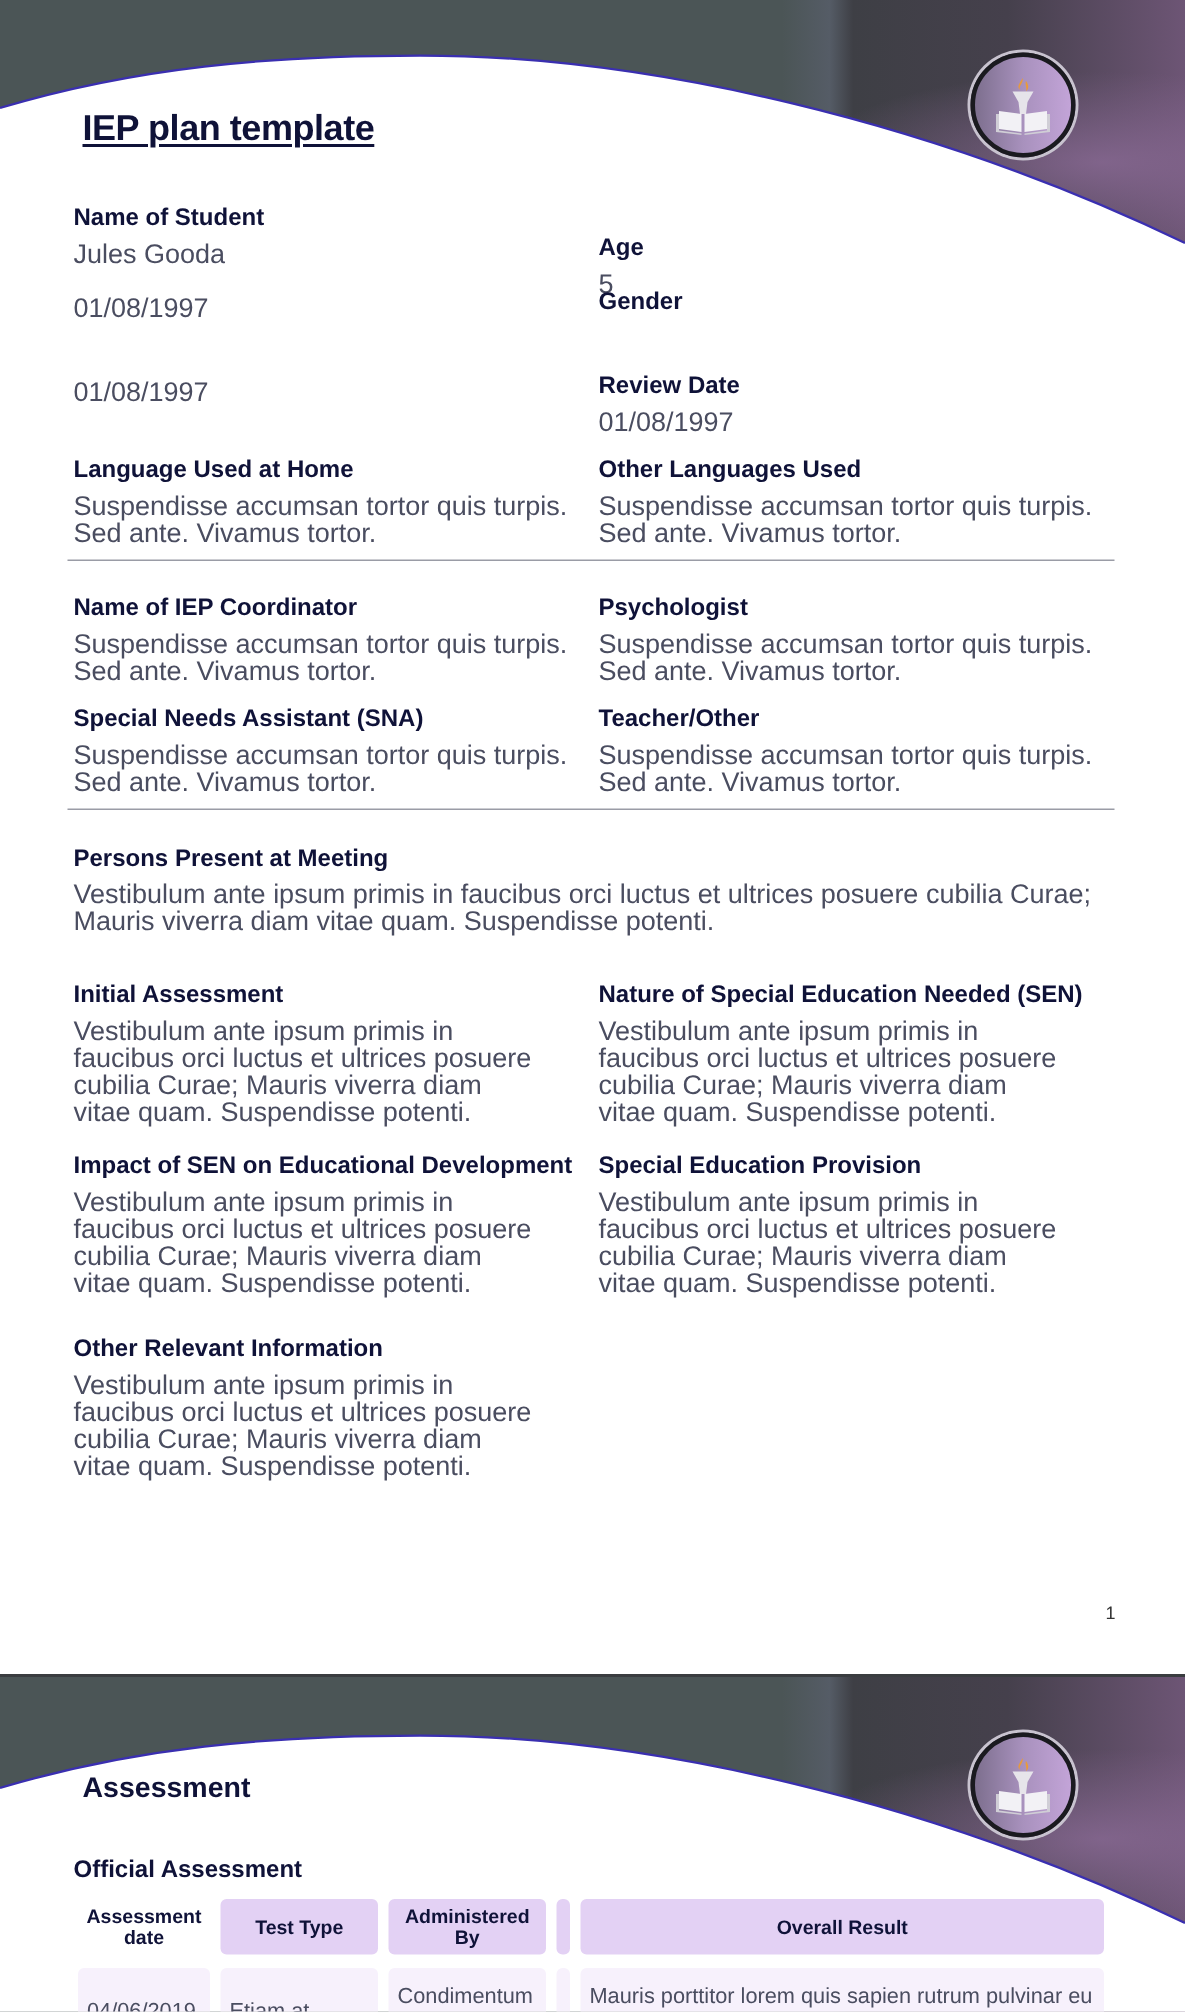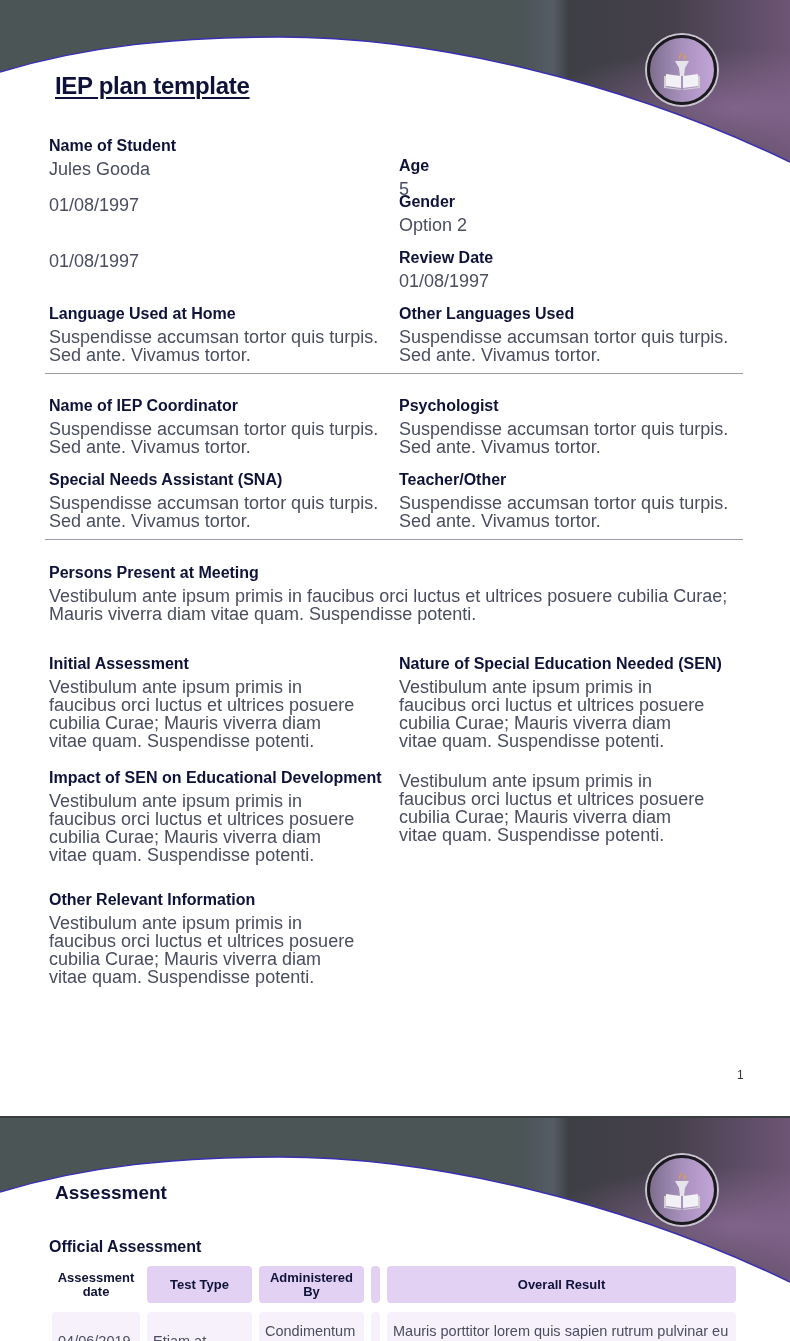--- a/index.html
+++ b/index.html
@@ -174,21 +174,20 @@
   </div>
   <div class="field col-r" style="top:136px;margin-top:20px;">
     <div class="label">Age</div>
     <div class="value">5</div>
   </div>
   <div class="field col-l" style="top:192px;">
     <div class="value">01/08/1997</div>
   </div>
   <div class="field col-r" style="top:192px;">
     <div class="label">Gender</div>
-    <div class="value">Option 2</div>
   </div>
   <div class="field col-l" style="top:248px;">
     <div class="value">01/08/1997</div>
   </div>
   <div class="field col-r" style="top:248px;">
     <div class="label">Review Date</div>
     <div class="value">01/08/1997</div>
   </div>
   <div class="field col-l" style="top:304px;">
     <div class="label">Language Used at Home</div>
@@ -231,20 +230,21 @@
   </div>
   <div class="field col-r" style="top:654px; width:310px;">
     <div class="label">Nature of Special Education Needed (SEN)</div>
     <div class="value">Vestibulum ante ipsum primis in faucibus orci luctus et ultrices posuere cubilia Curae; Mauris viverra diam vitae quam. Suspendisse potenti.</div>
   </div>
   <div class="field col-l" style="top:768px; width:310px;">
     <div class="label">Impact of SEN on Educational Development</div>
     <div class="value">Vestibulum ante ipsum primis in faucibus orci luctus et ultrices posuere cubilia Curae; Mauris viverra diam vitae quam. Suspendisse potenti.</div>
   </div>
   <div class="field col-r" style="top:768px; width:310px;">
+    <div class="label">Special Education Provision</div>
     <div class="value">Vestibulum ante ipsum primis in faucibus orci luctus et ultrices posuere cubilia Curae; Mauris viverra diam vitae quam. Suspendisse potenti.</div>
   </div>
   <div class="field col-l" style="top:890px; width:310px;">
     <div class="label">Other Relevant Information</div>
     <div class="value">Vestibulum ante ipsum primis in faucibus orci luctus et ultrices posuere cubilia Curae; Mauris viverra diam vitae quam. Suspendisse potenti.</div>
   </div>
 
   <div class="page-number">1</div>
 </div>
 

